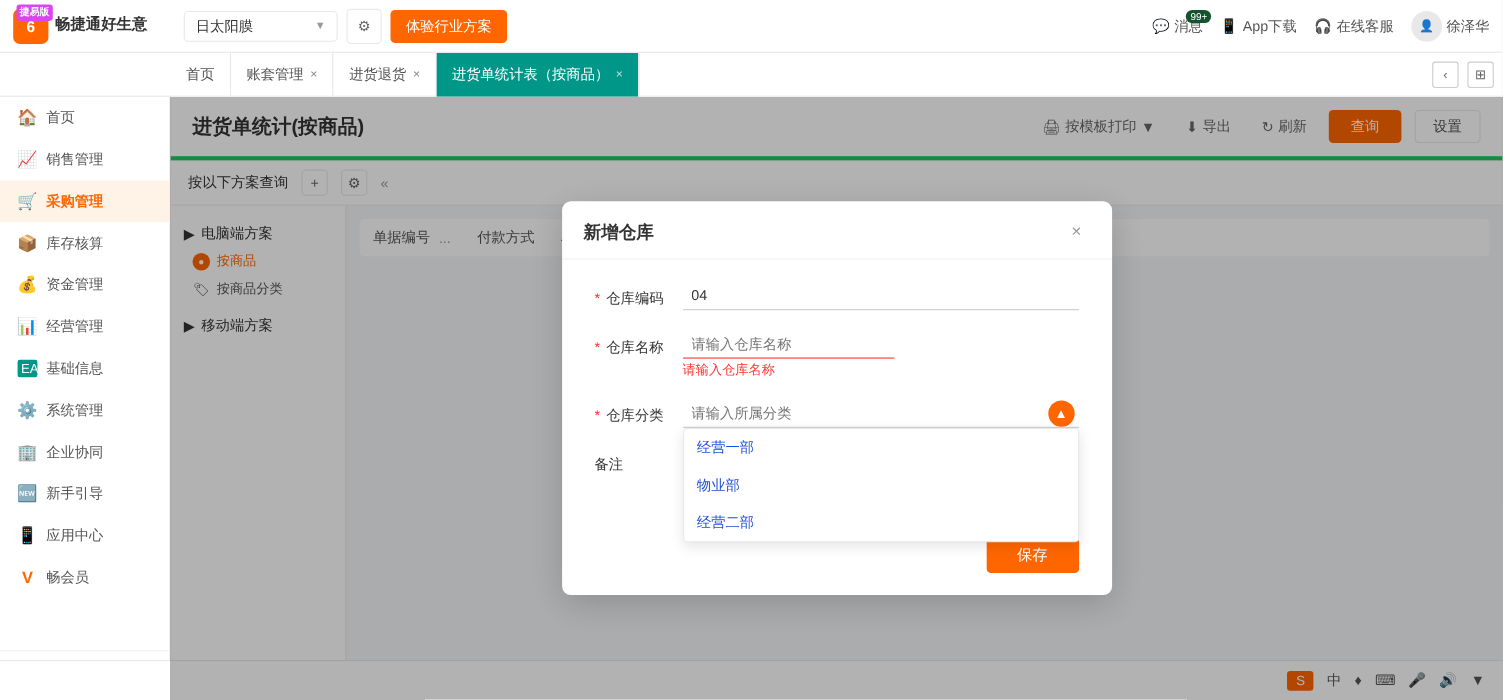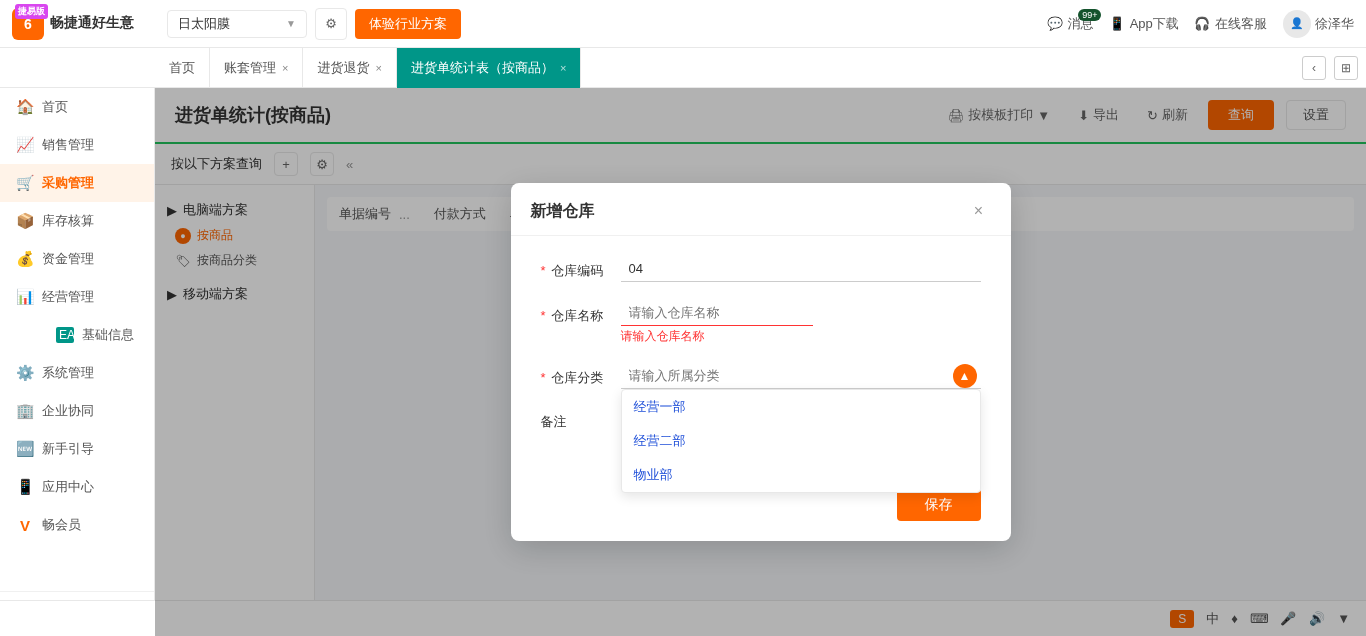--- a/index.html
+++ b/index.html
@@ -211,21 +211,21 @@
       position: relative;
       background: #f5f7fa;
     }
 
     .page-header {
       background: #fff;
       padding: 12px 20px;
       display: flex;
       align-items: center;
       justify-content: space-between;
-      border-bottom: 2px solid #22c55e;
+      border-bottom: 4px solid #22c55e;
     }
     .page-title { font-size: 18px; font-weight: bold; color: #333; }
 
     .page-actions {
       display: flex;
       gap: 12px;
       align-items: center;
     }
     .action-btn {
       display: flex;
@@ -489,21 +489,21 @@
     </div>
     <div class="sidebar-item">
       <span class="icon">💰</span>
       <span>资金管理</span>
     </div>
     <div class="sidebar-item">
       <span class="icon">📊</span>
       <span>经营管理</span>
     </div>
     <div class="sidebar-item">
-      <span class="icon" style="font-size:12px;background:#009688;color:#fff;padding:1px 3px;border-radius:2px;margin-left:40px;">EA</span>
+      <span class="icon" style="font-size:12px;background:#009688;color:#fff;padding:1px 3px;border-radius:2px;">EA</span>
       <span>基础信息</span>
     </div>
     <div class="sidebar-item">
       <span class="icon">⚙️</span>
       <span>系统管理</span>
     </div>
     <div class="sidebar-item">
       <span class="icon">🏢</span>
       <span>企业协同</span>
     </div>
@@ -644,22 +644,22 @@
           <div class="form-row">
             <div class="form-label">
               <span class="required">*</span>
               <span>仓库分类</span>
             </div>
             <div class="dropdown-wrapper">
               <input type="text" class="dropdown-input" placeholder="请输入所属分类" style="">
               <div class="dropdown-arrow">▲</div>
               <div class="dropdown-menu">
                 <div class="dropdown-option">经营一部</div>
+                <div class="dropdown-option">物业部</div>
                 <div class="dropdown-option">经营二部</div>
-                <div class="dropdown-option">物业部</div>
               </div>
             </div>
           </div>
 
           <div class="form-row">
             <div class="form-label">
               <span>备注</span>
             </div>
             <textarea class="textarea-control" style=""></textarea>
           </div>

